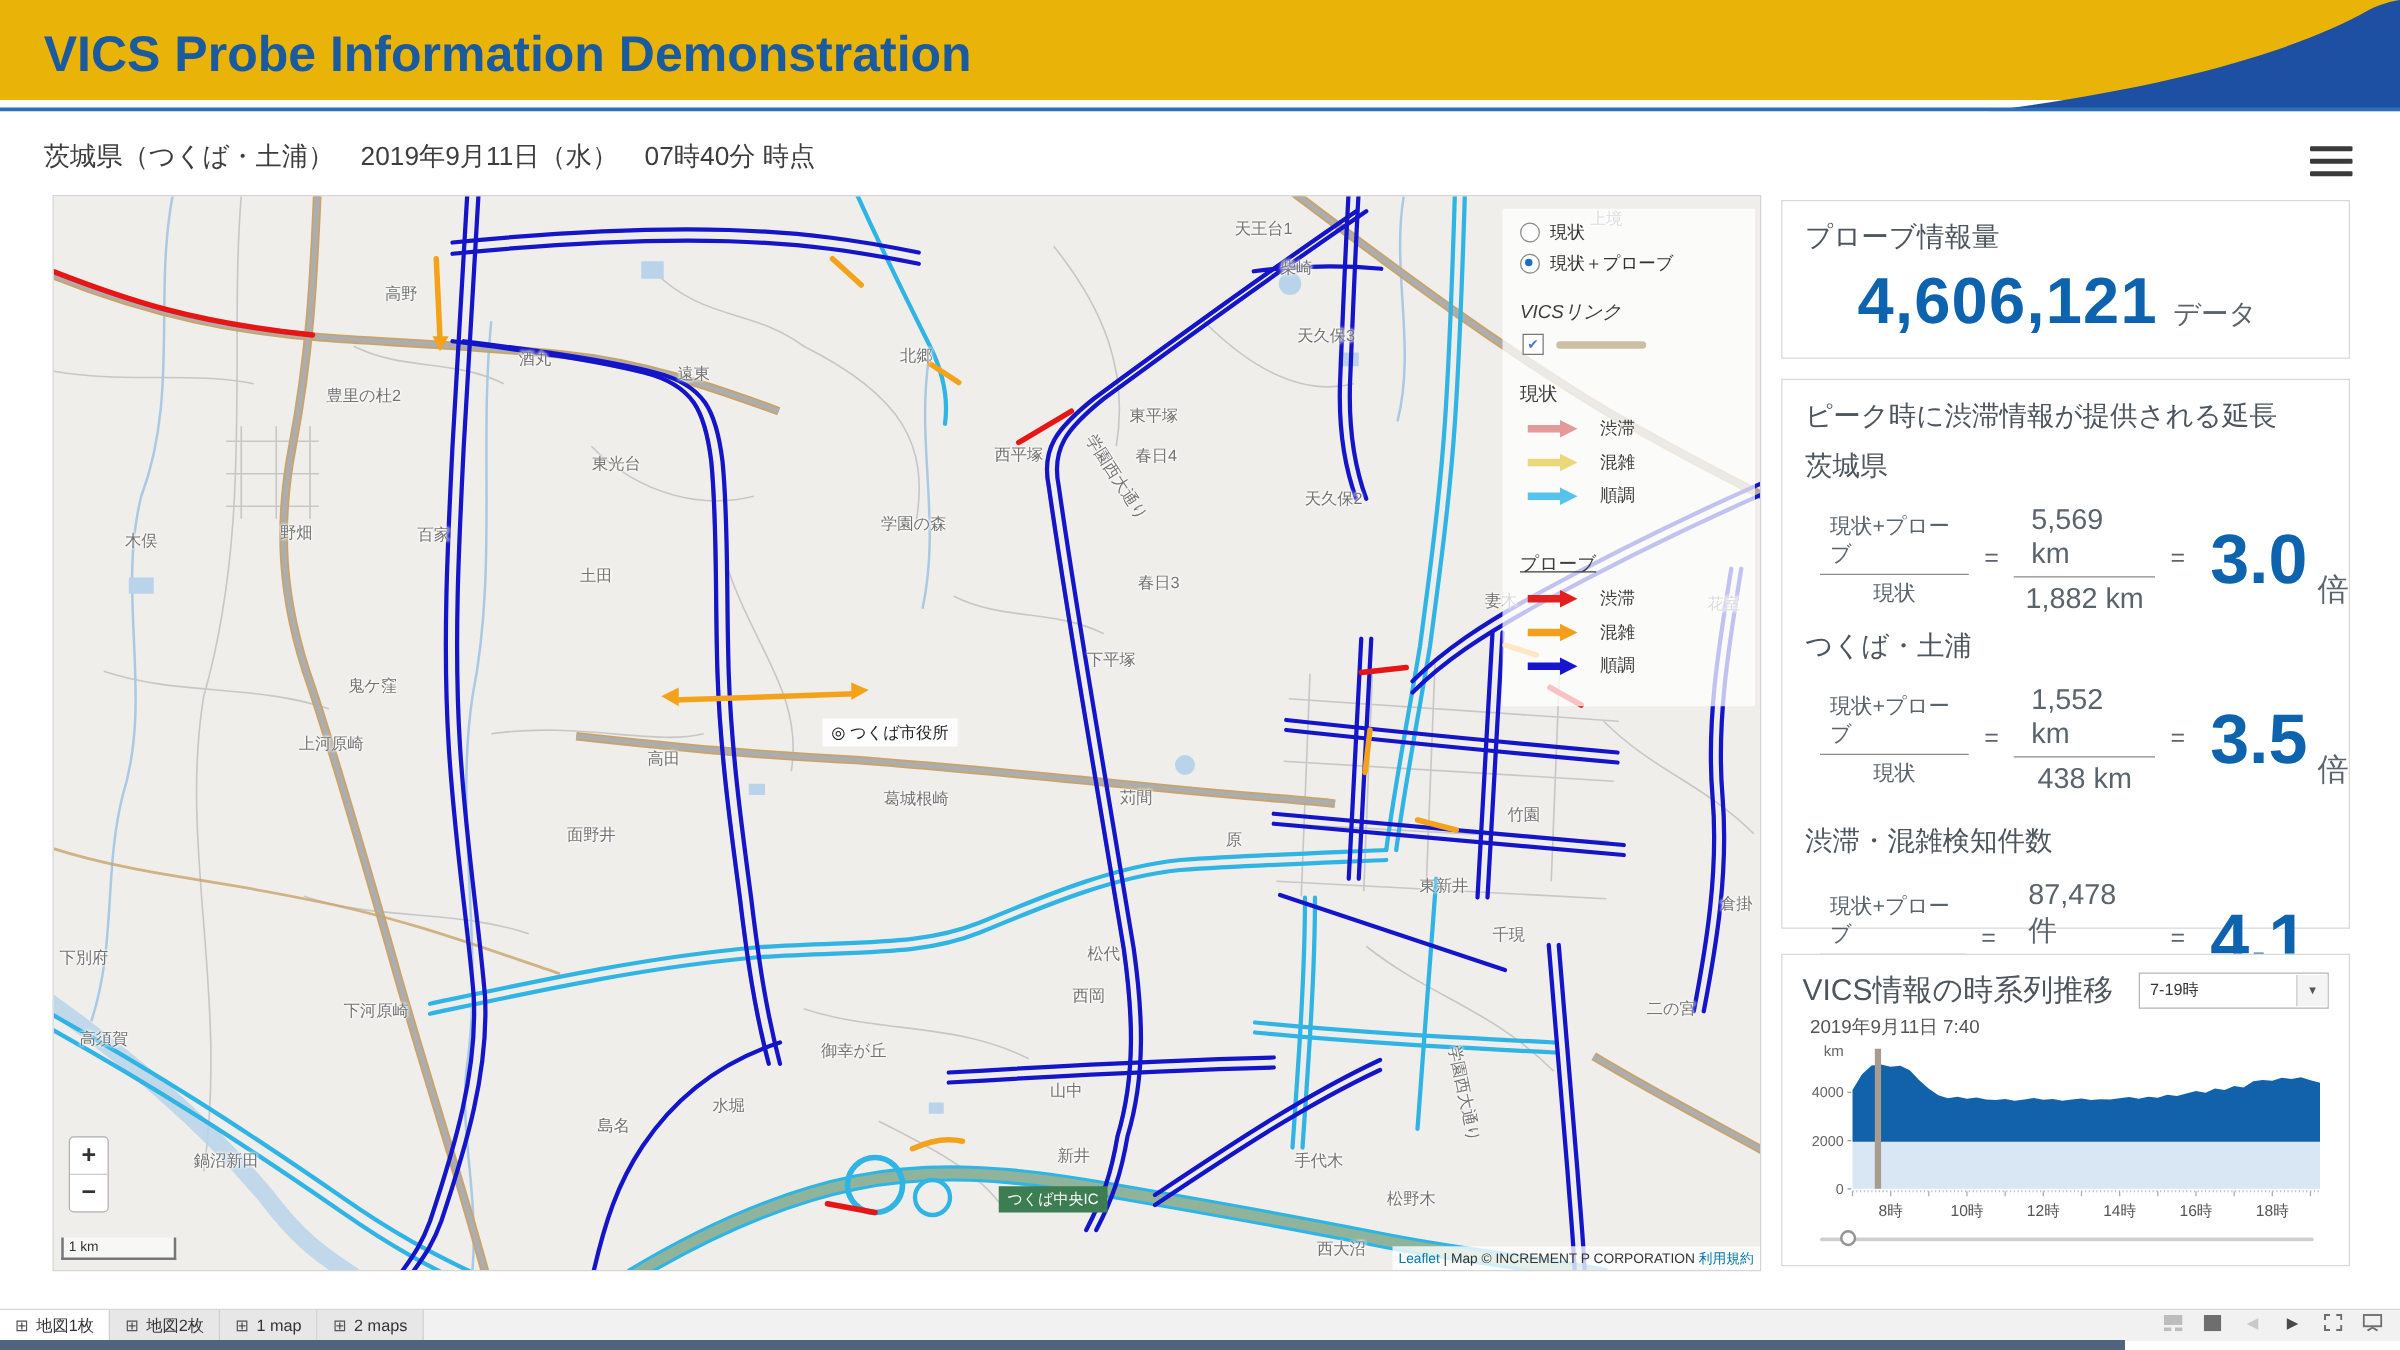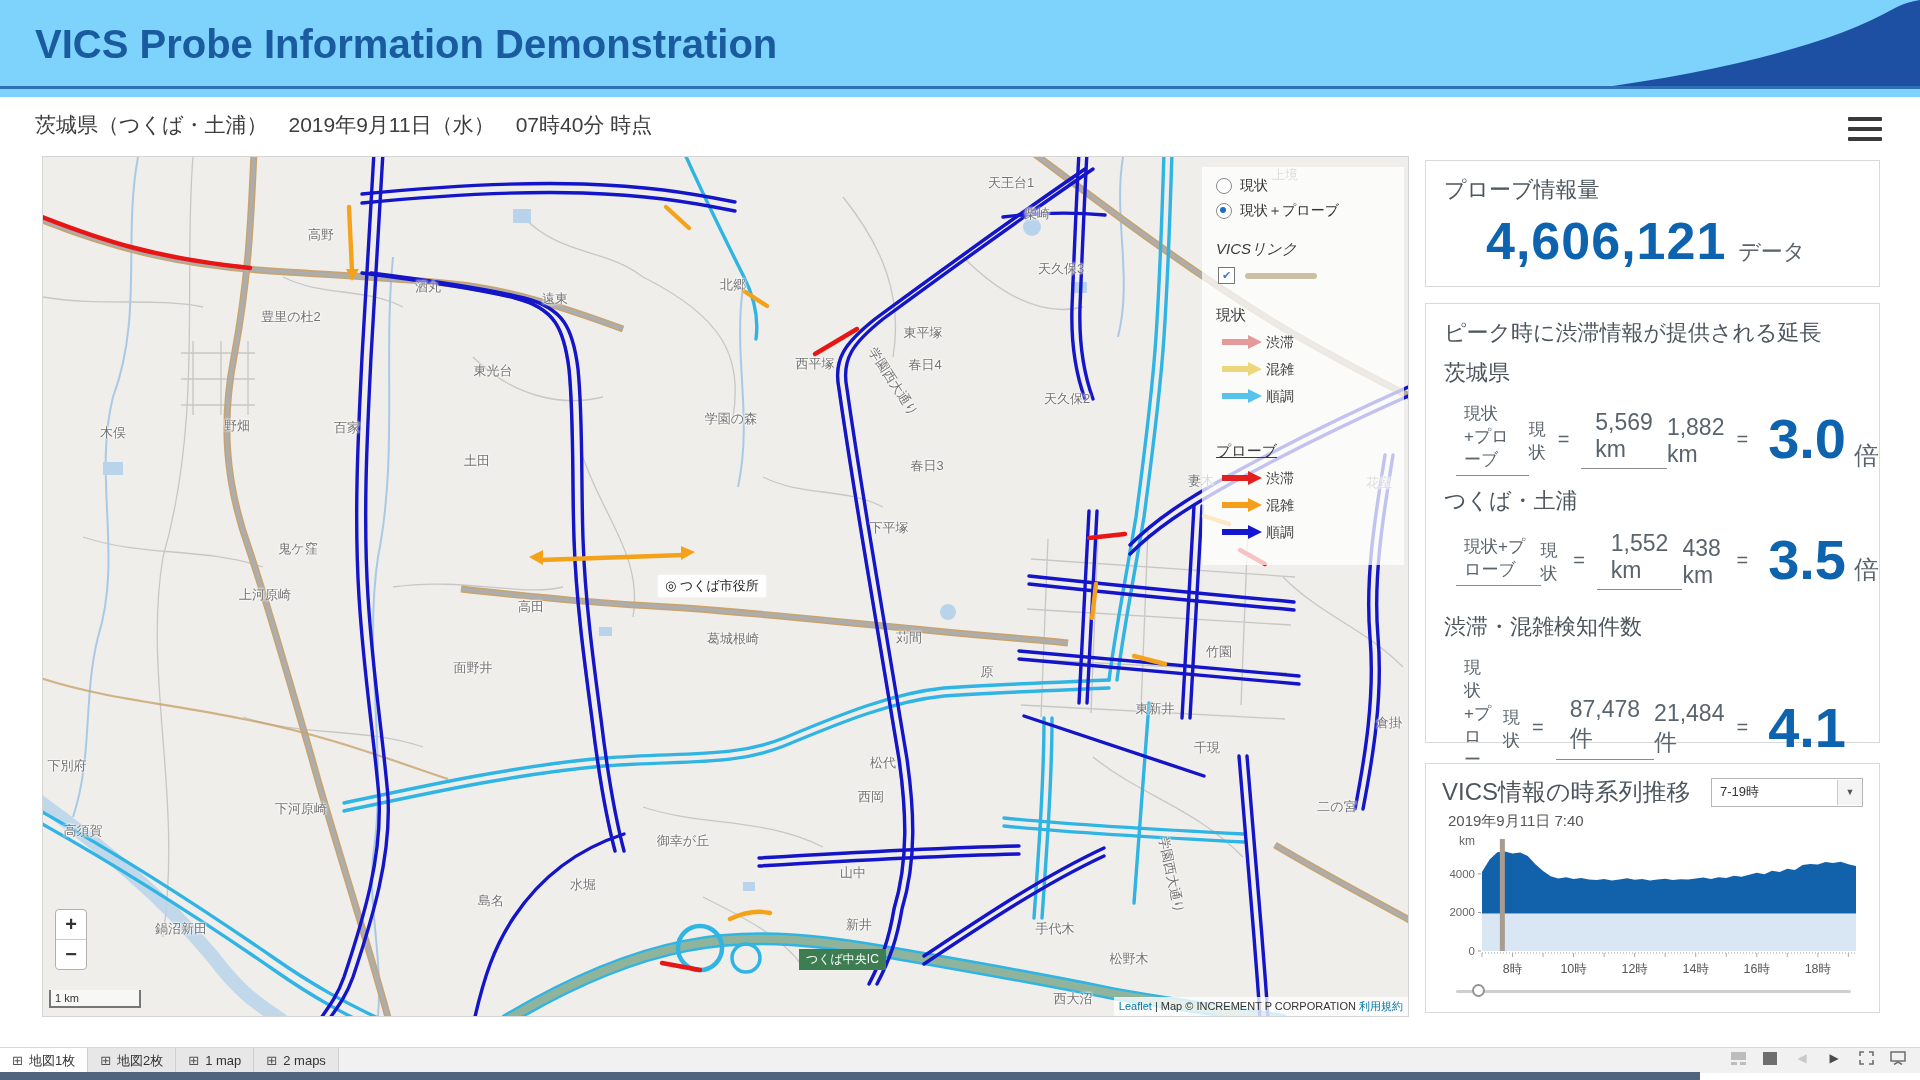--- a/index.html
+++ b/index.html
@@ -1,18 +1,18 @@
 <!DOCTYPE html>
 <html><head>
 <meta charset="utf-8">
 <style>
   html,body{margin:0;padding:0;width:1920px;height:1080px;overflow:hidden;background:#fff;
     font-family:"Liberation Sans","DejaVu Sans",sans-serif;}
   
-  #header{position:absolute;left:0;top:0;width:1920px;height:97px;background:#7dd3fc;}
+  #header{position:absolute;left:0;top:0;width:1920px;height:80px;background:#eab308;}
   #page-title{position:absolute;left:35px;top:22px;font-size:40px;font-weight:700;color:#1a5a9e;letter-spacing:0px;}
   #header-rule{position:absolute;left:0;top:86px;width:1920px;height:3px;background:#2f6fb7;}
   #swoosh{position:absolute;right:0;top:0;width:480px;height:89px;}
   #logo-block{position:absolute;right:70px;top:36px;display:flex;align-items:center;gap:8px;}
   #logo-brand{font-size:27px;font-weight:700;font-style:italic;color:#1d50a2;letter-spacing:1px;}
   #logo-tagline{font-size:12px;color:#5a5a5a;letter-spacing:4px;margin-left:10px;margin-top:6px;}
   
   #subheader{position:absolute;left:0;top:89px;width:1920px;height:64px;}
   #status-line{position:absolute;left:35px;top:22px;font-size:21px;color:#3d3d3d;}
   #hamburger{position:absolute;right:38px;top:28px;width:34px;height:26px;cursor:pointer;}
@@ -46,21 +46,21 @@
   #map-legend{position:absolute;right:4px;top:10px;width:178px;background:rgba(255,255,255,.74);
     padding:10px 10px 14px 14px;font-size:14px;color:#333;}
   .legend-mode{display:flex;align-items:center;gap:8px;margin-bottom:7px;cursor:pointer;}
   .radio{width:14px;height:14px;border-radius:50%;border:1px solid #8a8a8a;background:#fff;position:relative;flex:0 0 auto;}
   .radio.checked::after{content:"";position:absolute;left:3px;top:3px;width:6px;height:6px;border-radius:50%;background:#1c6fc4;}
   .legend-section-title{margin:14px 0 8px 0;font-size:15px;color:#3c3c3c;}
   .vics-row{display:flex;align-items:center;gap:10px;margin:6px 0 4px 2px;}
   .checkbox{width:15px;height:15px;border:1px solid #777;background:#fff;display:flex;align-items:center;
     justify-content:center;font-size:11px;color:#4a76c9;cursor:pointer;}
   .vics-sample{width:72px;height:6px;border-radius:3px;}
-  .legend-row{display:flex;align-items:flex-start;gap:0;margin:9px 0 9px 6px;}
+  .legend-row{display:flex;align-items:center;gap:14px;margin:9px 0 9px 6px;}
   .legend-row span{color:#3c3c3c;}
   
   #zoom-ctl{position:absolute;left:12px;top:752px;width:30px;border:1px solid #b0b0b0;border-radius:4px;
     background:#fff;overflow:hidden;}
   .zoom-btn{width:30px;height:29px;display:flex;align-items:center;justify-content:center;font-size:20px;
     font-weight:700;color:#333;cursor:pointer;}
   #zoom-in{border-bottom:1px solid #ccc;}
   #scale-bar{position:absolute;left:6px;bottom:8px;width:88px;height:16px;border:2px solid #777;border-top:none;
     background:rgba(255,255,255,.5);}
   #scale-bar span{font-size:11px;color:#333;position:relative;left:4px;top:-2px;}
@@ -71,21 +71,21 @@
   .panel{position:absolute;left:1425px;width:455px;background:#fff;border:1px solid #d9d9d9;box-sizing:border-box;}
   #panel-volume{top:160px;height:127px;}
   #panel-ext{top:303px;height:440px;}
   #panel-ts{top:763px;height:250px;}
   .panel-title{font-size:22px;color:#4d565e;margin:14px 0 0 18px;}
   #volume-row{margin:6px 0 0 60px;display:flex;align-items:baseline;gap:12px;}
   #volume-value{font-size:52px;font-weight:700;color:#0e63ae;letter-spacing:1px;}
   .unit-small{font-size:22px;color:#5a646d;}
   .area-label{font-size:22px;color:#4d565e;margin:10px 0 0 18px;}
   .frac-row{display:flex;align-items:center;margin:14px 0 6px 30px;}
-  .frac{display:inline-flex;align-items:center;}
+  .frac{display:inline-flex;flex-direction:column;align-items:center;}
   .frac .num{font-size:17px;color:#5a646d;border-bottom:1px solid #8a8a8a;padding:0 8px 4px 8px;}
   .frac .den{font-size:17px;color:#5a646d;padding-top:3px;}
   .frac.vals .num{font-size:23px;padding:0 14px 5px 14px;}
   .frac.vals .den{font-size:23px;}
   .eq{font-size:20px;color:#5a646d;margin:0 12px;}
   .ratio-big{font-size:56px;font-weight:700;color:#0e63ae;margin-left:8px;line-height:1;}
   .ratio-unit{font-size:25px;color:#5a646d;margin-left:8px;align-self:flex-end;padding-bottom:4px;}
   
   #ts-head{display:flex;align-items:center;justify-content:space-between;margin:12px 16px 0 16px;}
   #ts-title{font-size:24px;color:#4d565e;}

